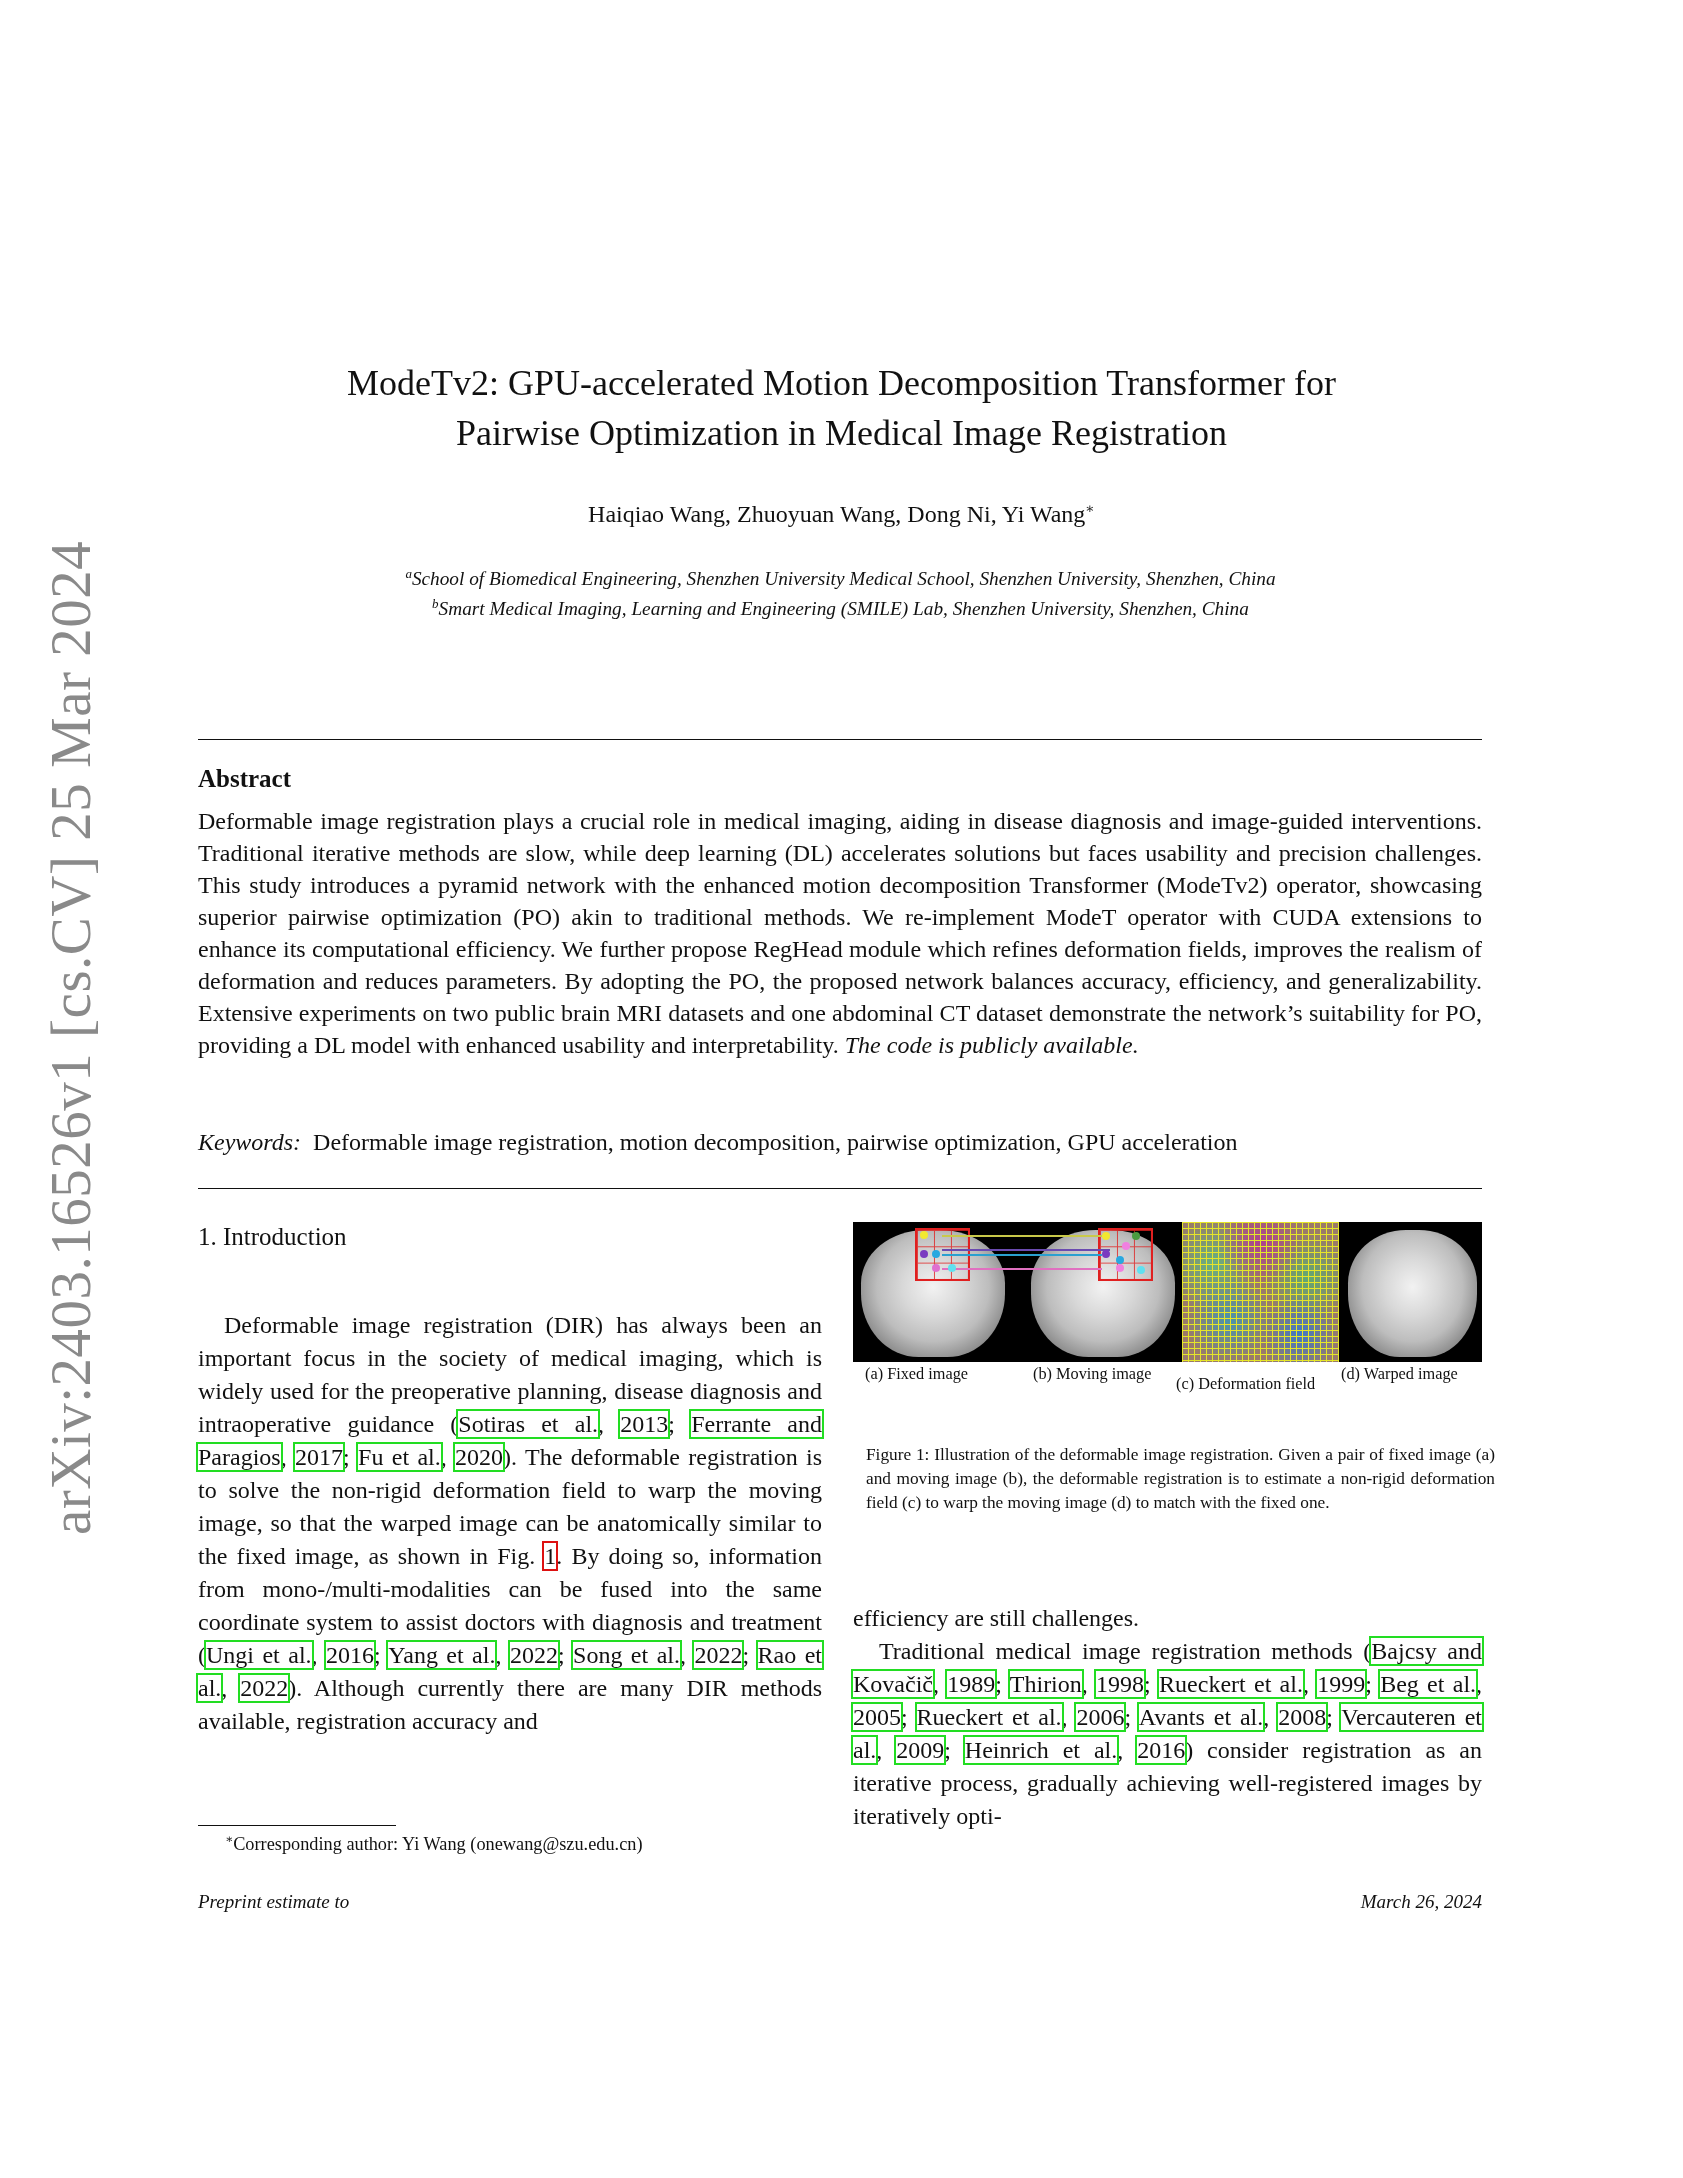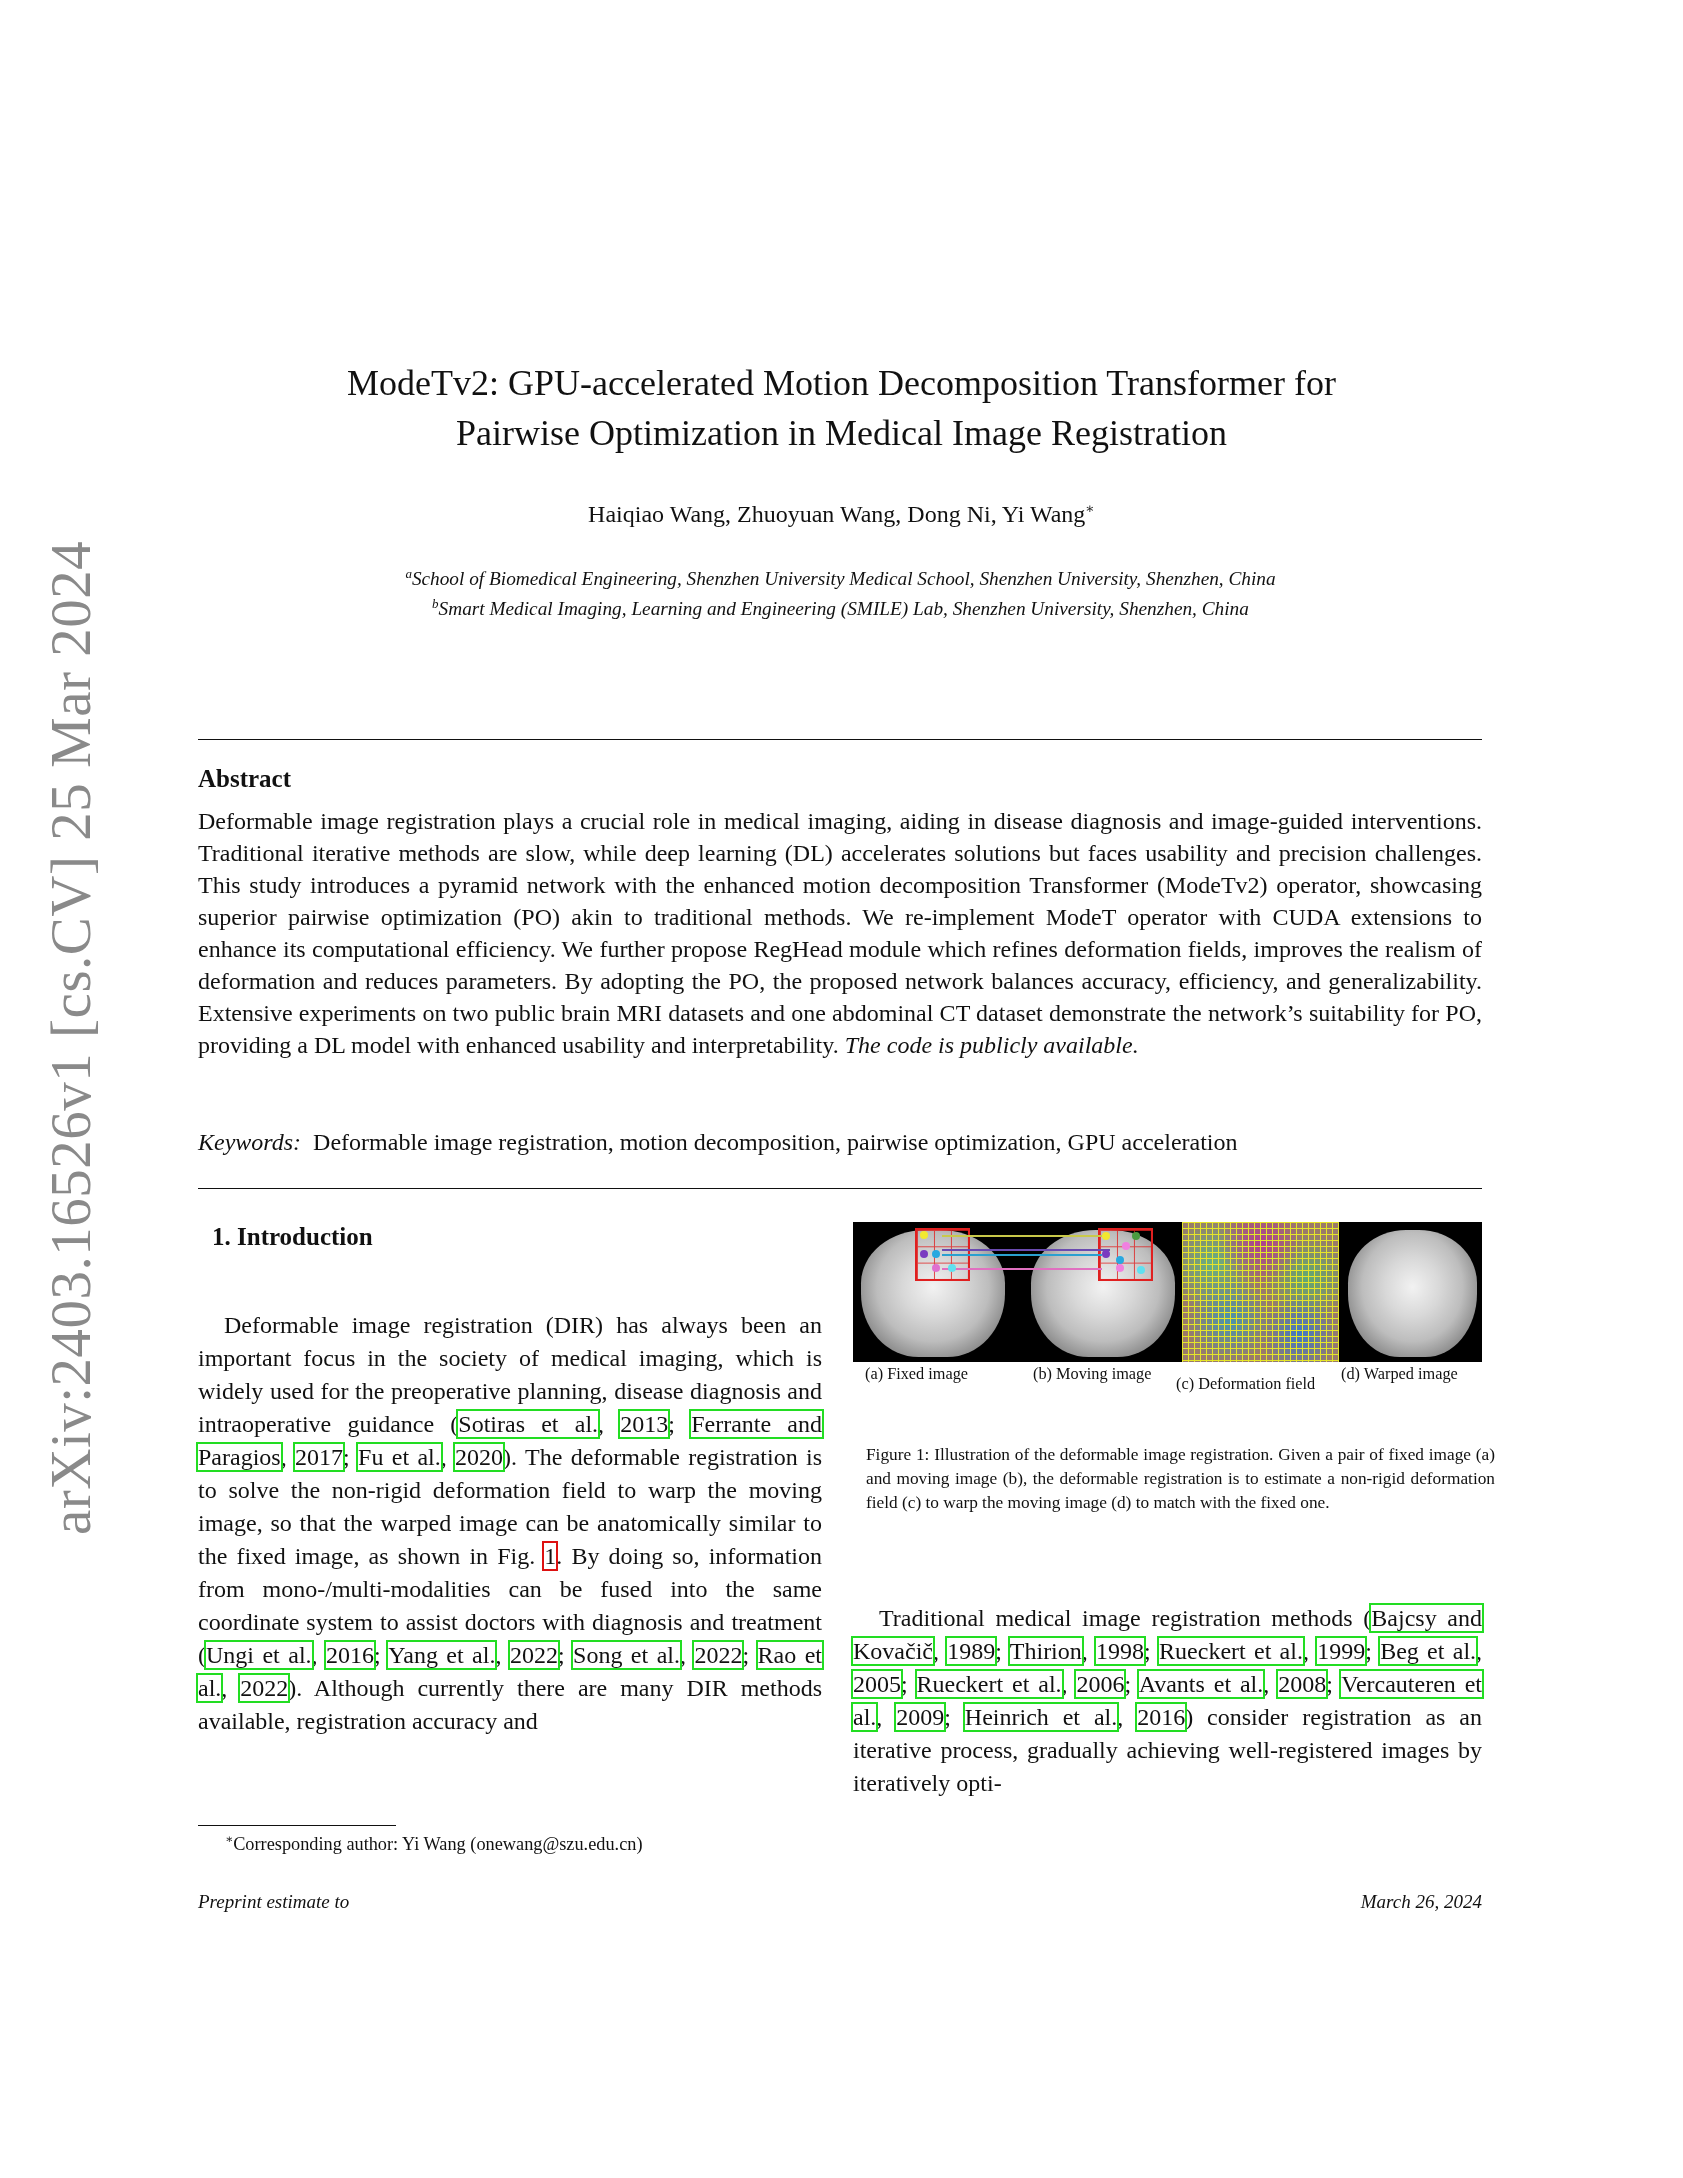--- a/index.html
+++ b/index.html
@@ -13,21 +13,21 @@
   .authors sup { font-size: 14px; }
   .affils { left: 197px; width: 1287px; top: 561px; text-align: center; font-size: 19.3px; line-height: 25px; font-style: italic; }
   .affils sup { font-size: 13px; font-style: italic; }
   .rule { position: absolute; left: 198px; width: 1284px; height: 0; border-top: 1.6px solid #111; }
   .h-abstract { left: 198px; top: 765px; font-size: 25px; font-weight: bold; }
   .abstract { left: 198px; width: 1284px; top: 805px; font-size: 24px; line-height: 32px; text-align: justify; }
   .keywords { left: 198px; width: 1284px; top: 1129px; font-size: 24px; }
   .col { position: absolute; font-size: 24px; line-height: 33px; text-align: justify; }
   .col-left { left: 198px; width: 624px; }
   .col-right { left: 853px; width: 629px; }
-  .h-intro { left: 198px; top: 1223px; font-size: 25px; font-weight: bold; margin-left: 14px; }
+  .h-intro { left: 198px; top: 1223px; font-size: 25px; font-weight: normal; }
   .indent { text-indent: 26px; }
   .cite { outline: 2px solid #22dd22; outline-offset: 0px; }
   .figref { outline: 2px solid #dd1111; }
   .figure { position: absolute; left: 853px; top: 1222px; width: 629px; height: 140px; background: #000; overflow: hidden; }
   .fig-caption-labels { position: absolute; left: 853px; top: 1364px; width: 634px; font-size: 16.3px; display: flex; }
   .fig-caption { left: 853px; width: 629px; top: 1443px; font-size: 17.3px; line-height: 24px; text-align: justify; margin-left: 13px; }
   .footnote-rule { position: absolute; left: 198px; top: 1825px; width: 198px; border-top: 1.3px solid #111; }
   .footnote { left: 198px; top: 1832px; font-size: 18.3px; padding-left: 27px; }
   .footnote sup { font-size: 12px; }
   .footer-left { left: 198px; top: 1891px; font-size: 19px; font-style: italic; }
@@ -124,20 +124,21 @@
 </div>
 <div class="fig-caption-labels">
   <span style="width:176px; padding-left:12px; box-sizing:border-box;">(a) Fixed image</span>
   <span style="width:147px; padding-left:4px; box-sizing:border-box;">(b) Moving image</span>
   <span style="width:165px;margin-top:10px;">(c) Deformation field</span>
   <span>(d) Warped image</span>
 </div>
 <div class="abs fig-caption">Figure 1: Illustration of the deformable image registration. Given a pair of fixed image (a) and moving image (b), the deformable registration is to estimate a non-rigid deformation field (c) to warp the moving image (d) to match with the fixed one.</div>
 
 <div class="col col-right" style="top:1602px">
+  <div>efficiency are still challenges.</div>
   <div class="indent"><span>Traditional medical image registration methods (</span><a class="cite">Bajcsy and Kovačič</a>, <a class="cite">1989</a>; <a class="cite">Thirion</a>, <a class="cite">1998</a>; <a class="cite">Rueckert et al.</a>, <a class="cite">1999</a>; <a class="cite">Beg et al.</a>, <a class="cite">2005</a>; <a class="cite">Rueckert et al.</a>, <a class="cite">2006</a>; <a class="cite">Avants et al.</a>, <a class="cite">2008</a>; <a class="cite">Vercauteren et al.</a>, <a class="cite">2009</a>; <a class="cite">Heinrich et al.</a>, <a class="cite">2016</a><span>) consider registration as an iterative process, gradually achieving well-registered images by iteratively opti-</span></div>
 </div>
 
 <div class="footnote-rule"></div>
 <div class="abs footnote"><sup>∗</sup><span>Corresponding author: Yi Wang (onewang@szu.edu.cn)</span></div>
 
 <div class="abs footer-left">Preprint estimate to</div>
 <div class="abs footer-right">March 26, 2024</div>
 
 

